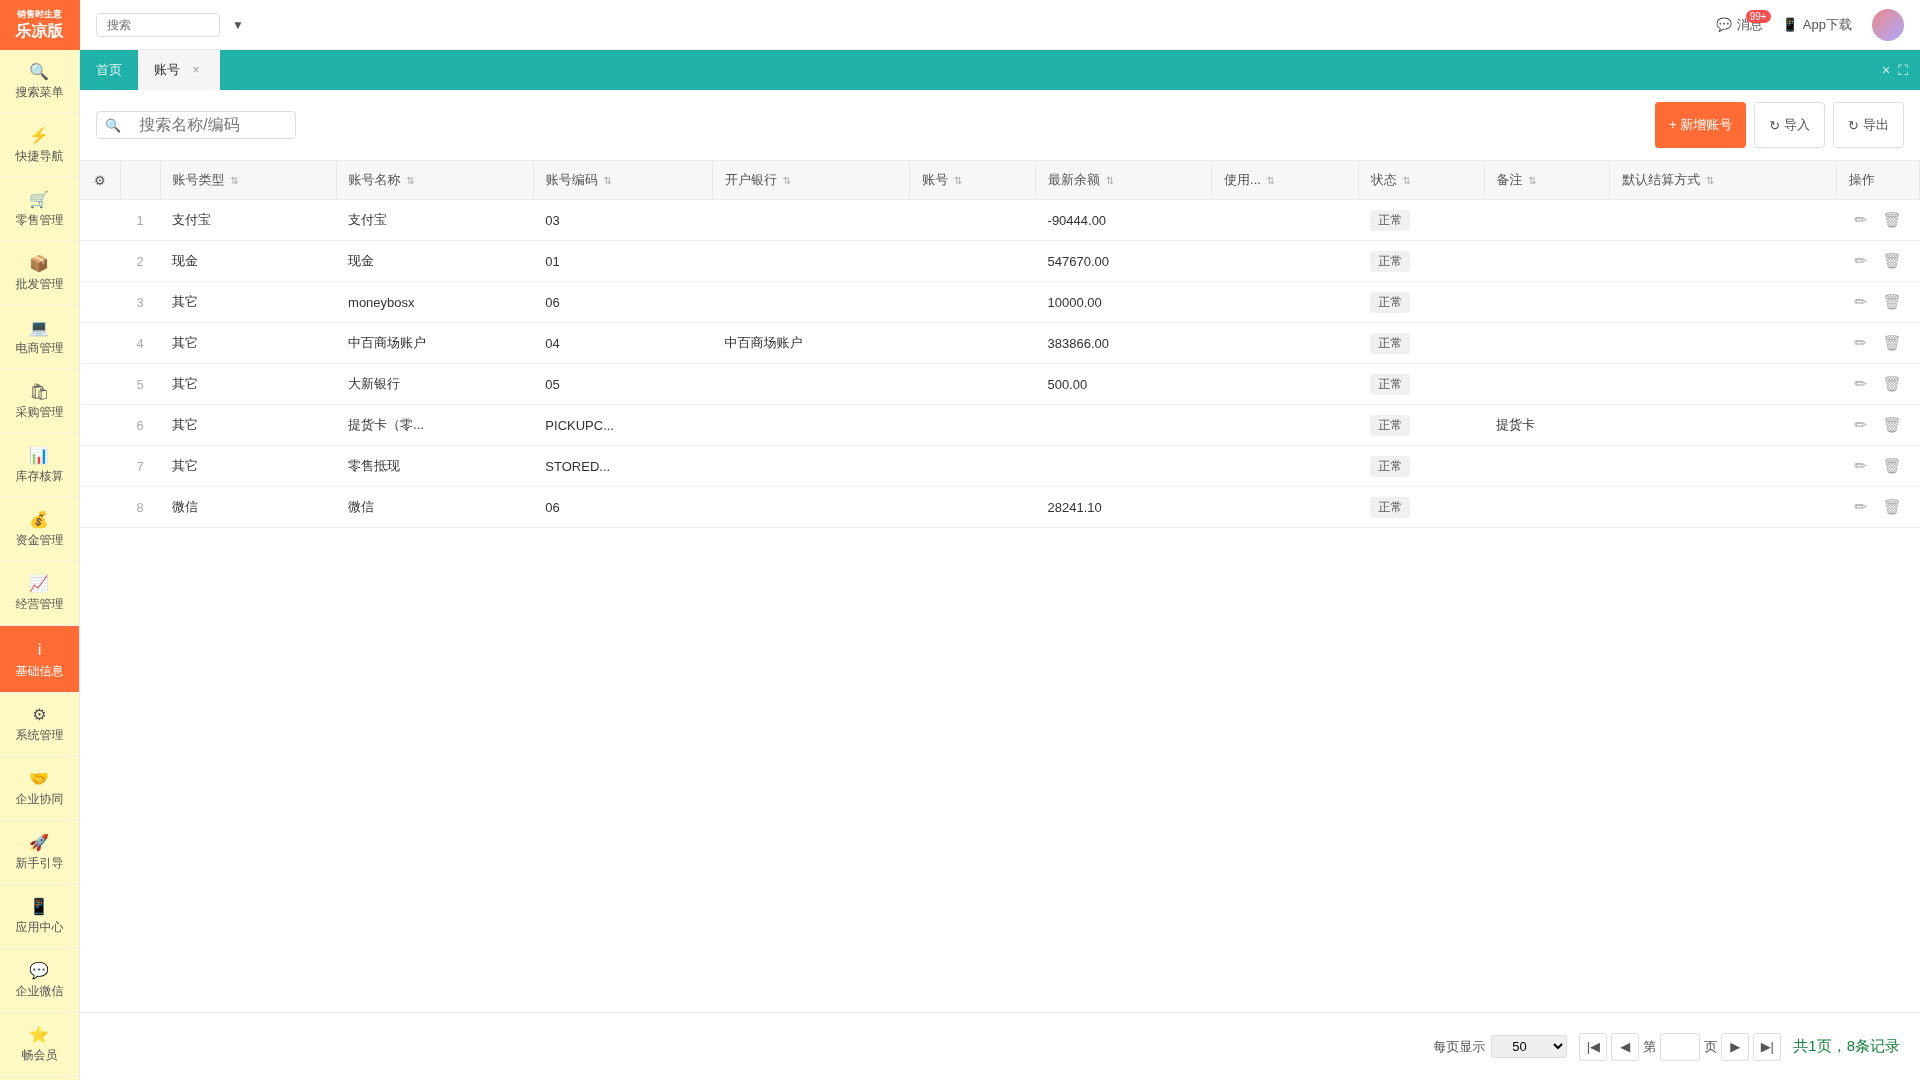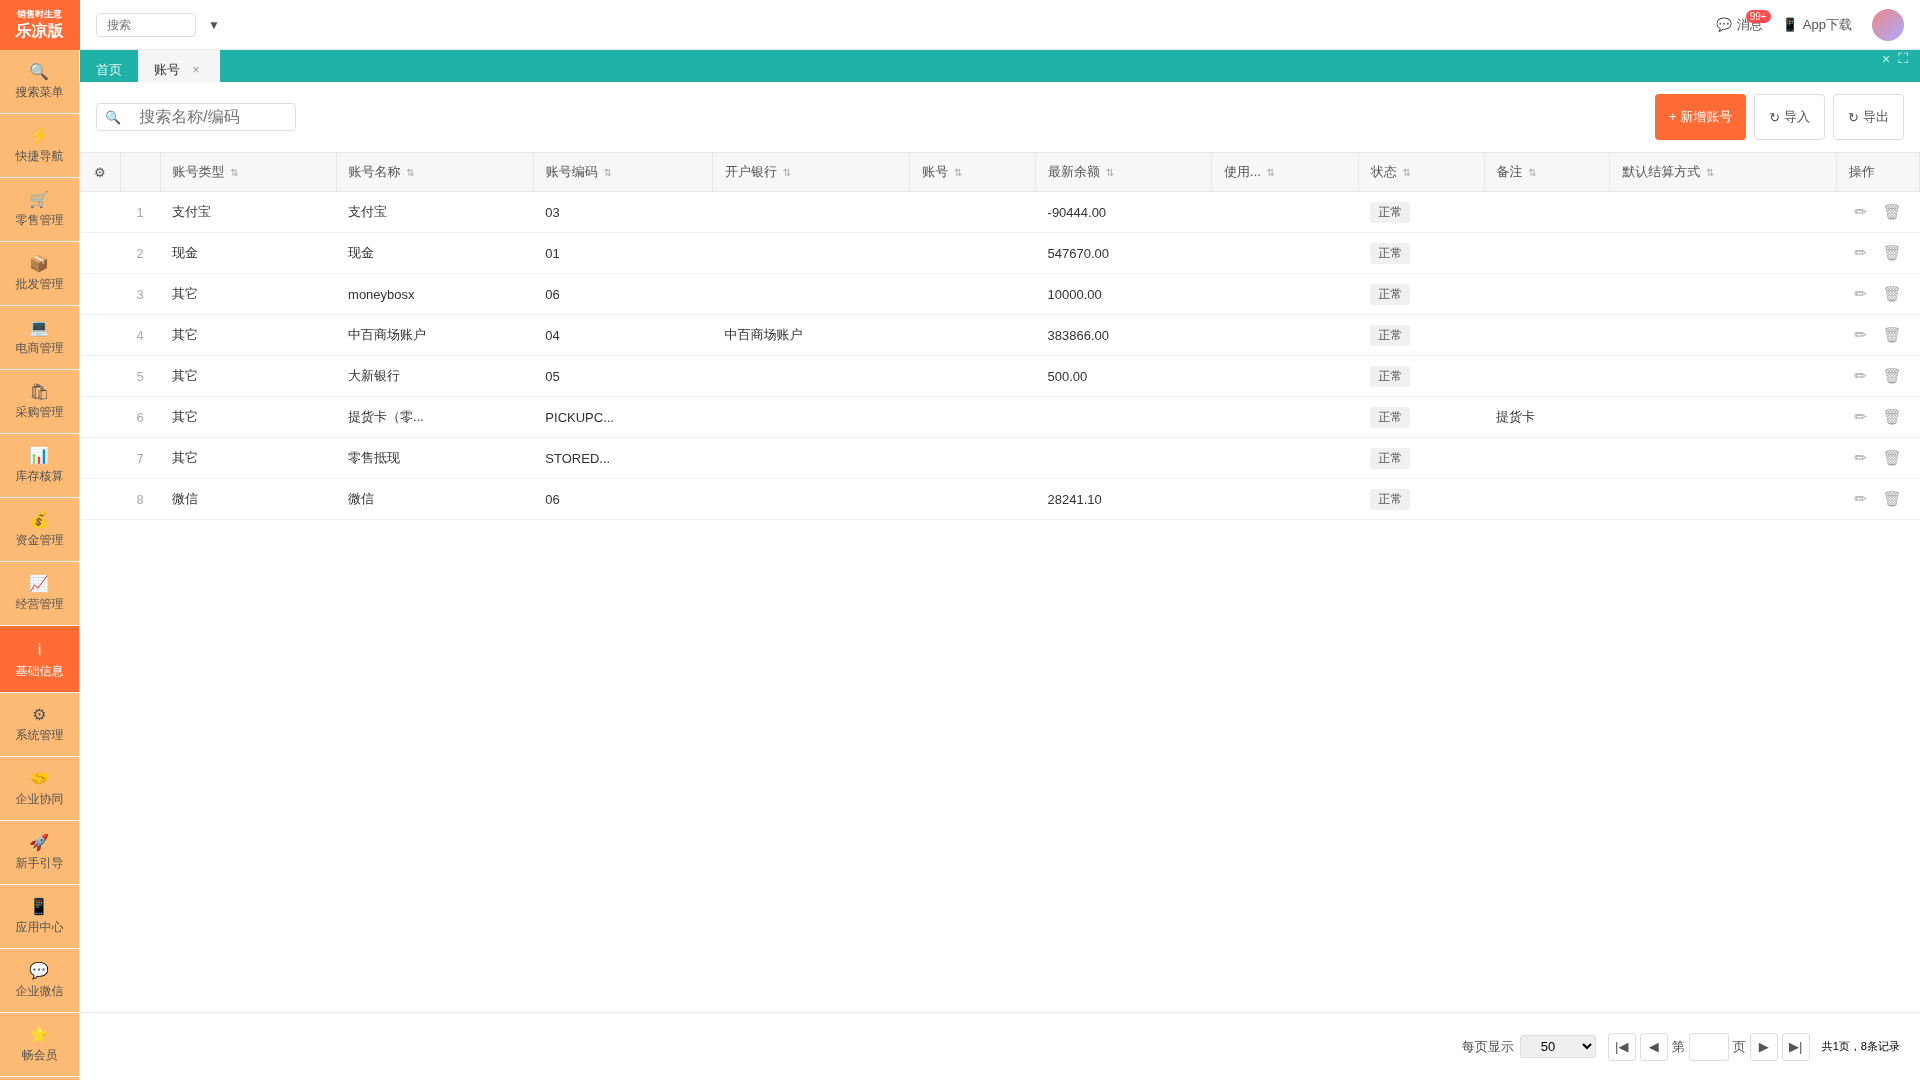--- a/index.html
+++ b/index.html
@@ -1,21 +1,21 @@
 <!DOCTYPE html>
 <html><head>
   <meta charset="utf-8">
   <style>
     * { box-sizing: border-box; margin: 0; padding: 0; }
     body { font-family: 'Microsoft YaHei', Arial, sans-serif; font-size: 13px; background: #f5f5f5; display: flex; height: 1080px; overflow: hidden; }
 
     
     .sidebar {
       width: 80px;
-      background: #fdba74;
+      background: #fef9c3;
       display: flex;
       flex-direction: column;
       align-items: center;
       border-right: 1px solid #e8e8e8;
       flex-shrink: 0;
     }
     .sidebar-logo {
       width: 80px;
       height: 50px;
       background: #ff6b35;
@@ -81,21 +81,21 @@
     .topbar-left {
       display: flex;
       align-items: center;
       gap: 12px;
     }
     .topbar-search {
       border: 1px solid #ddd;
       border-radius: 4px;
       padding: 4px 10px;
       font-size: 12px;
-      width: 100px;
+      width: 124px;
       color: #999;
     }
     .topbar-dropdown {
       display: flex;
       align-items: center;
       cursor: pointer;
       color: #555;
       font-size: 12px;
     }
     .topbar-right {
@@ -135,24 +135,24 @@
     .topbar-avatar {
       width: 32px;
       height: 32px;
       border-radius: 50%;
       background: #ccc;
       overflow: hidden;
     }
 
     
     .tabs-bar {
-      height: 32px;
+      height: 40px;
       background: #20b2a8;
       display: flex;
-      align-items: flex-start;
+      align-items: center;
       padding: 0 0;
       flex-shrink: 0;
     }
     .tab {
       height: 40px;
       padding: 0 16px;
       display: flex;
       align-items: center;
       cursor: pointer;
       font-size: 13px;
@@ -372,21 +372,21 @@
       font-size: 13px;
     }
     .page-input input {
       width: 40px;
       height: 28px;
       border: 1px solid #ddd;
       border-radius: 3px;
       text-align: center;
       font-size: 13px;
     }
-    .page-total { color: #000000; font-size: 11px; }
+    .page-total { color: #15803d; font-size: 15px; }
   </style>
 </head>
 <body>
 
 <div class="sidebar">
   <div class="sidebar-logo">
     <div class="sidebar-logo-inner">
       <span class="sidebar-logo-top">销售时生意</span>
       <span class="sidebar-logo-bottom">乐凉版</span>
     </div>

